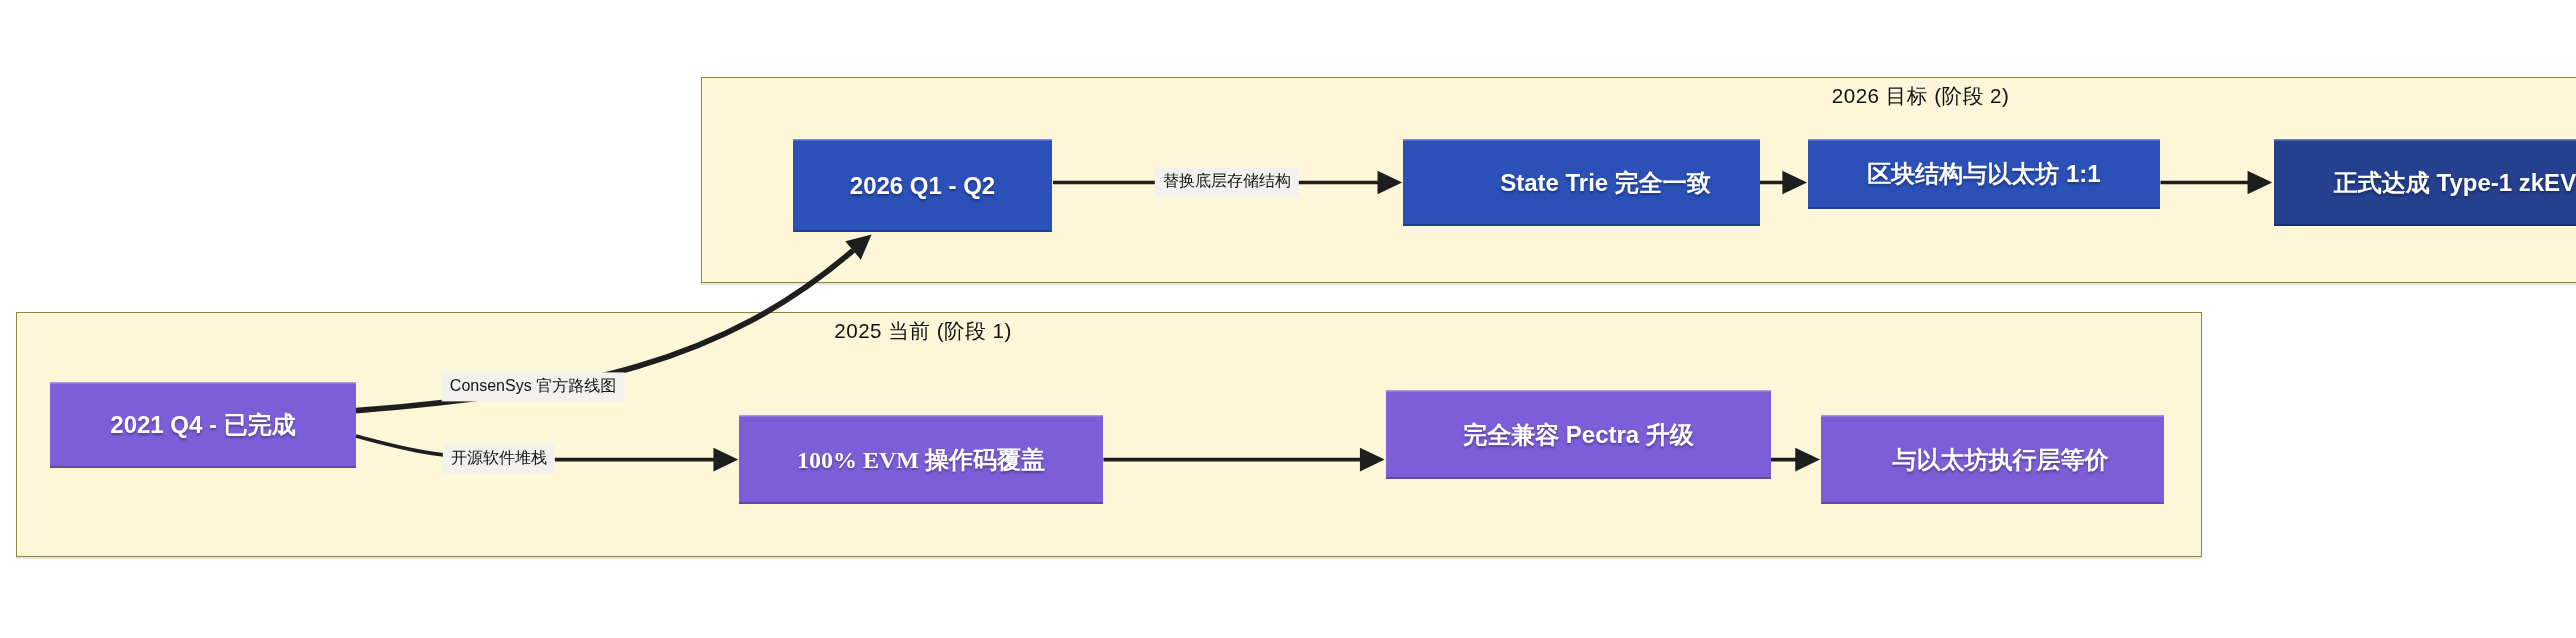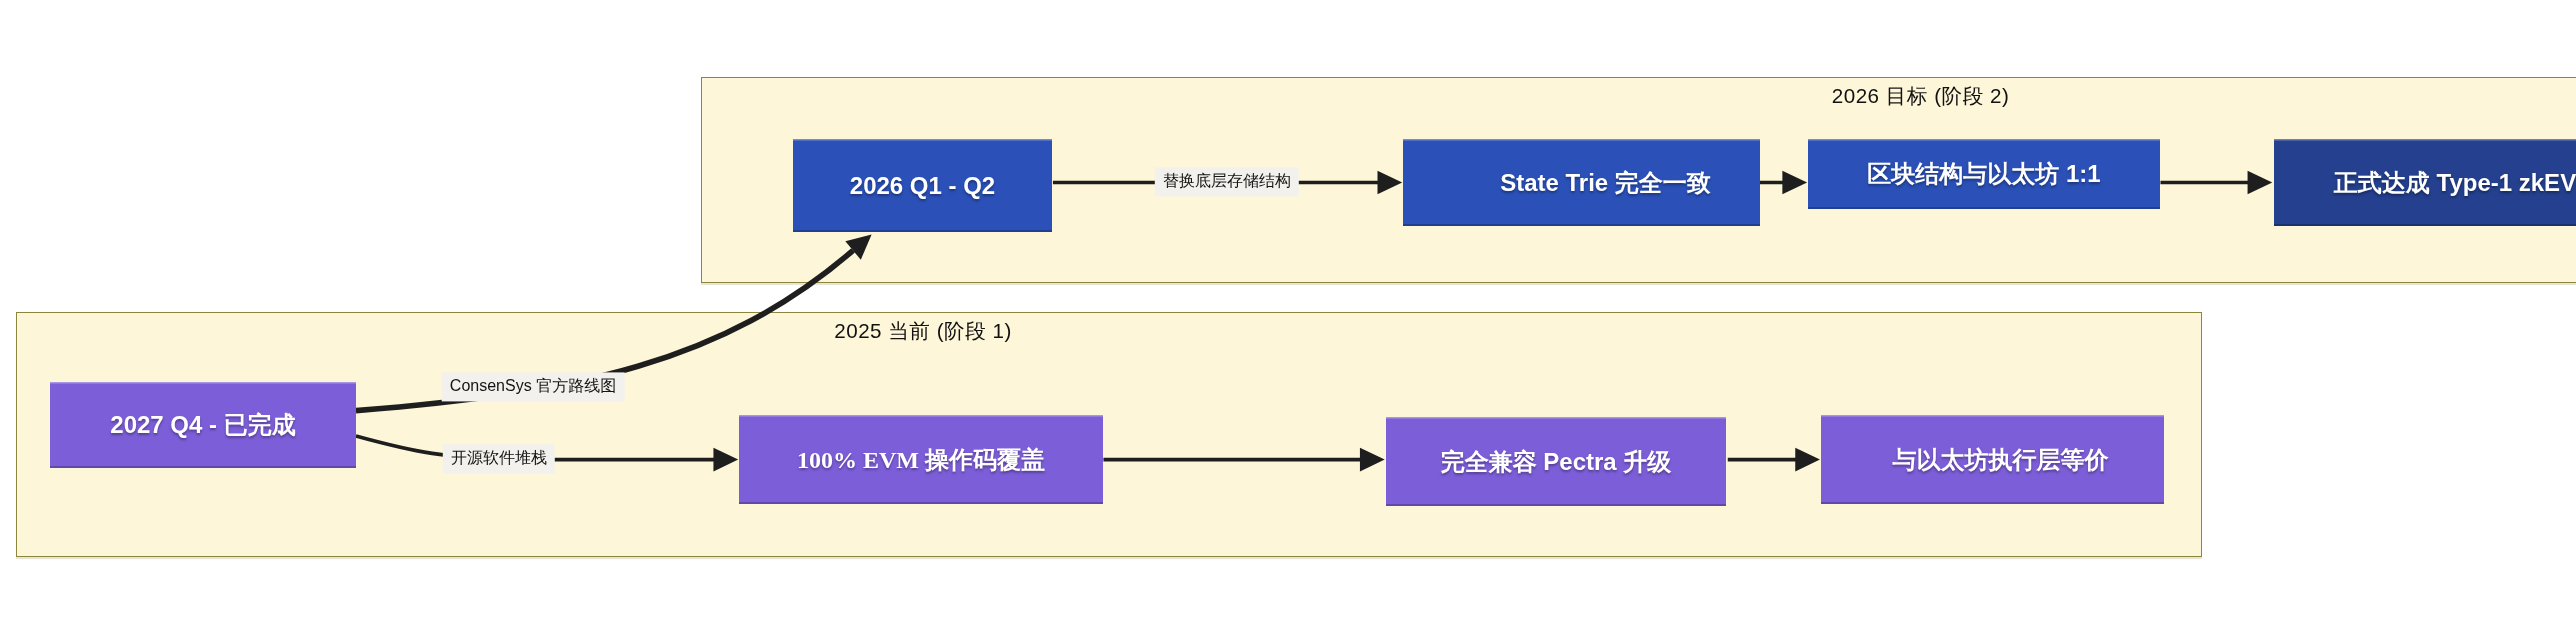--- a/index.html
+++ b/index.html
@@ -76,21 +76,21 @@
 
   <path class="edge-stroke" stroke-width="7" d="M 691 846 C 800 876, 870 891, 1010 892 L 1392 892"></path>
   <polygon class="edge-head" points="1433,892 1385,869 1385,915"></polygon>
 </svg>
 
 <div class="node blue" style="left:793px; top:139px; width:259px; height:93px;">2026 Q1 - Q2</div>
 <div class="node blue" style="left:1403px; top:139px; width:309px; height:87px;padding-left:48px;">State Trie 完全一致</div>
 <div class="node blue" style="left:1808px; top:139px; width:352px; height:70px;">区块结构与以太坊 1:1</div>
 <div class="node navy" style="left:2274px; top:139px; width:382px; height:87px;">正式达成 Type-1 zkEVM</div>
 
-<div class="node purple" style="left:50px; top:382px; width:306px; height:86px;">2027 Q4 - 已完成</div>
+<div class="node purple" style="left:50px; top:382px; width:306px; height:86px;">2021 Q4 - 已完成</div>
 <div class="node purple" style="left:739px; top:415px; width:364px; height:89px;font-family:Liberation Serif, serif;">100% EVM 操作码覆盖</div>
-<div class="node purple" style="left:1386px; top:417px; width:340px; height:89px;">完全兼容 Pectra 升级</div>
+<div class="node purple" style="left:1386px; top:390px; width:385px; height:89px;">完全兼容 Pectra 升级</div>
 <div class="node purple" style="left:1821px; top:415px; width:327px; height:89px;padding-left:16px;">与以太坊执行层等价</div>
 
 <div class="edge-label" style="left:1227px; top:182px;">替换底层存储结构</div>
 <div class="edge-label" style="left:533px; top:387px;">ConsenSys 官方路线图</div>
 <div class="edge-label" style="left:499px; top:459px;">开源软件堆栈</div>
 
 
 </body></html>

